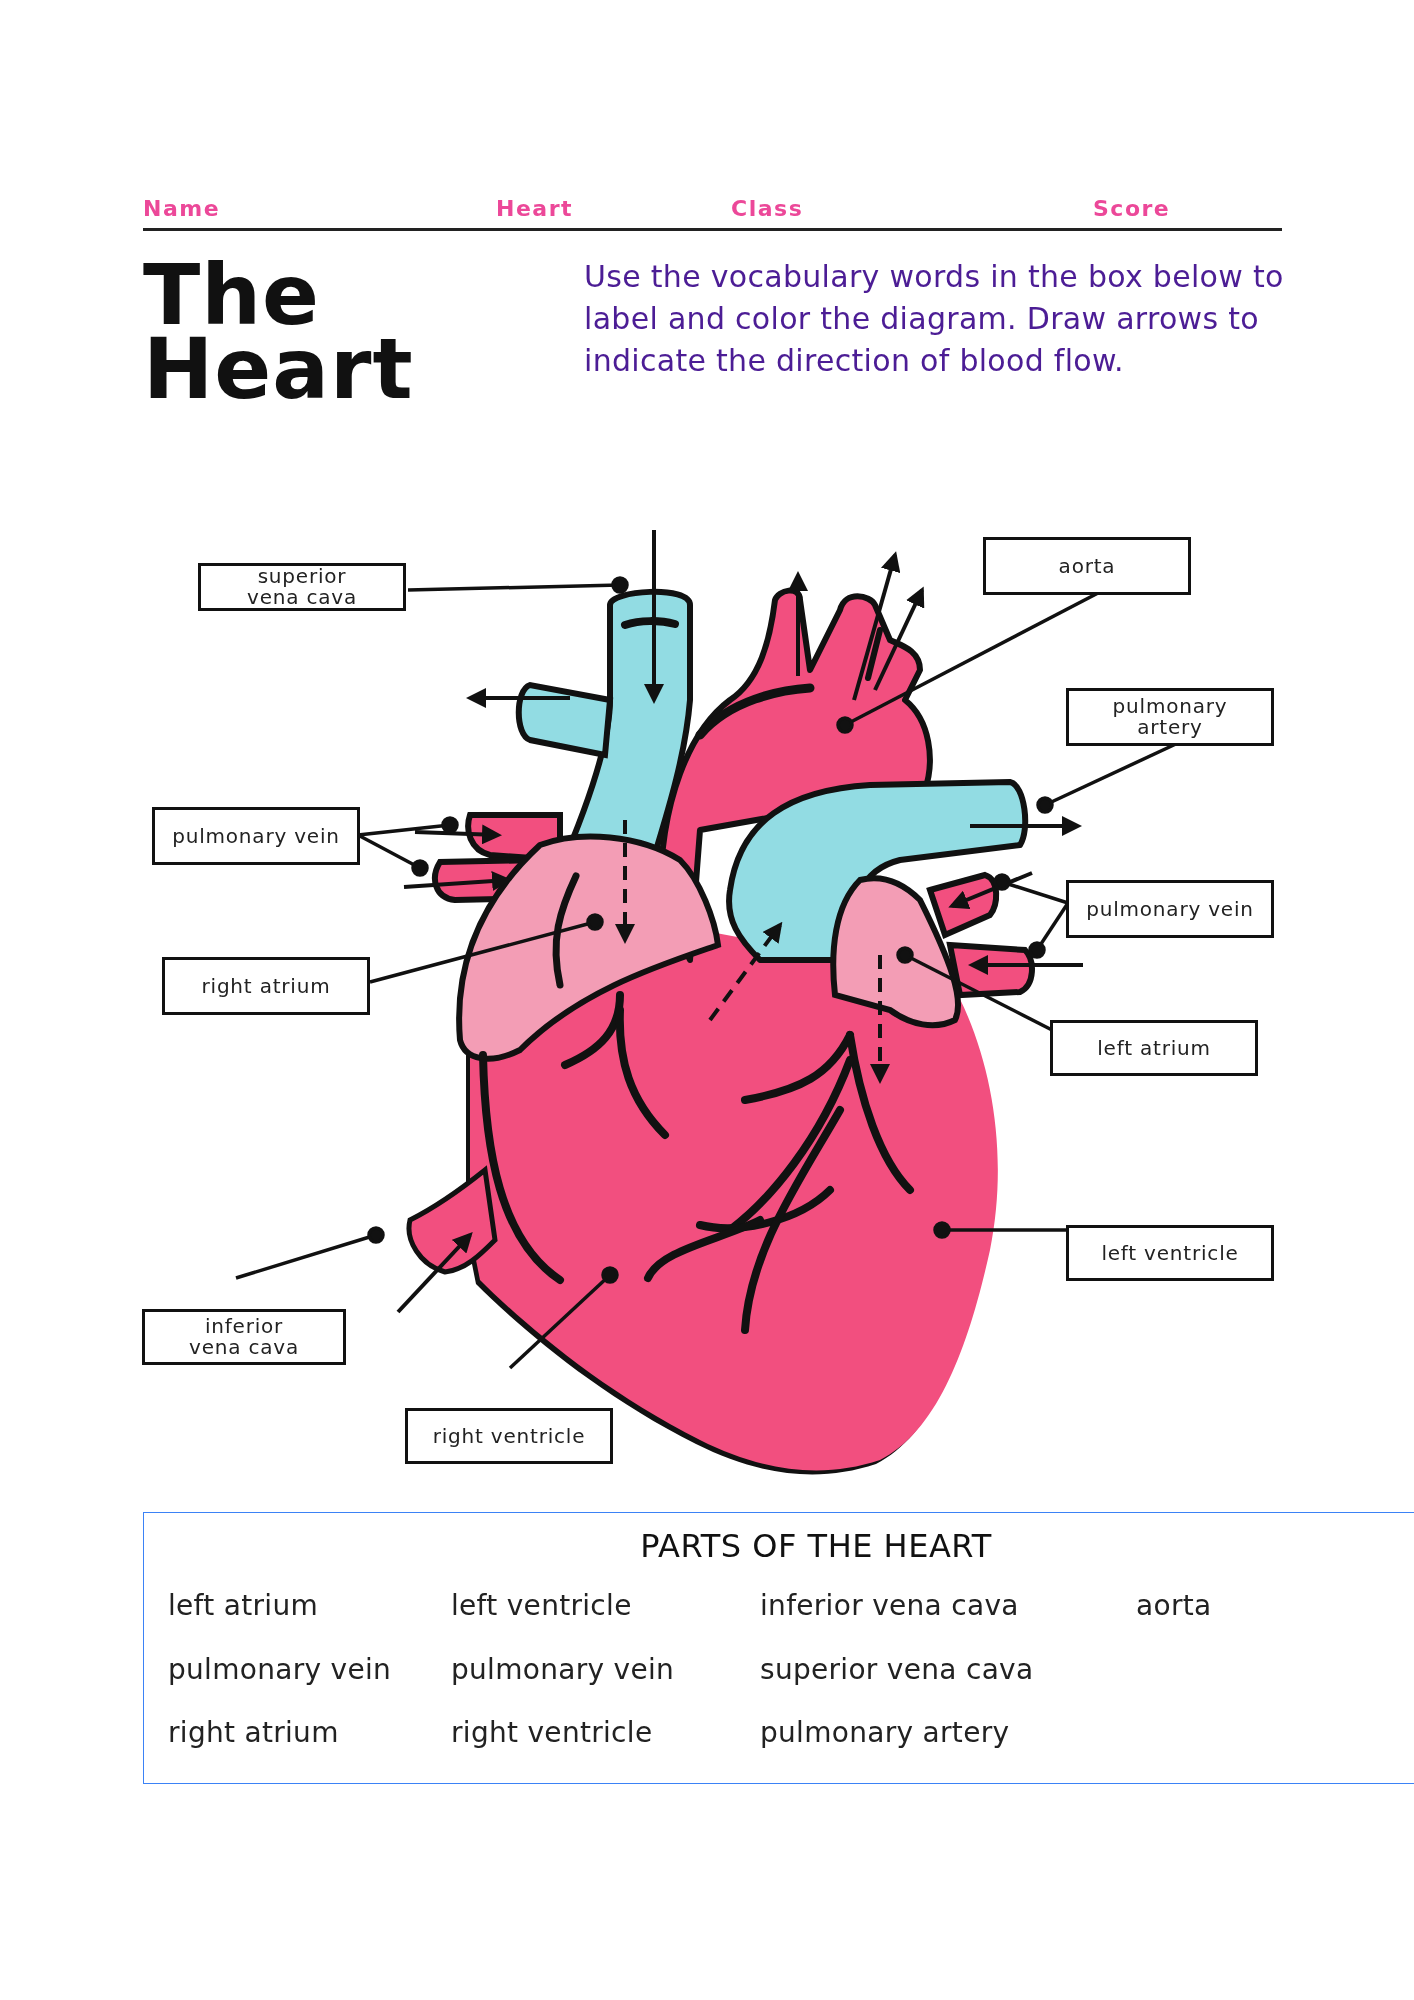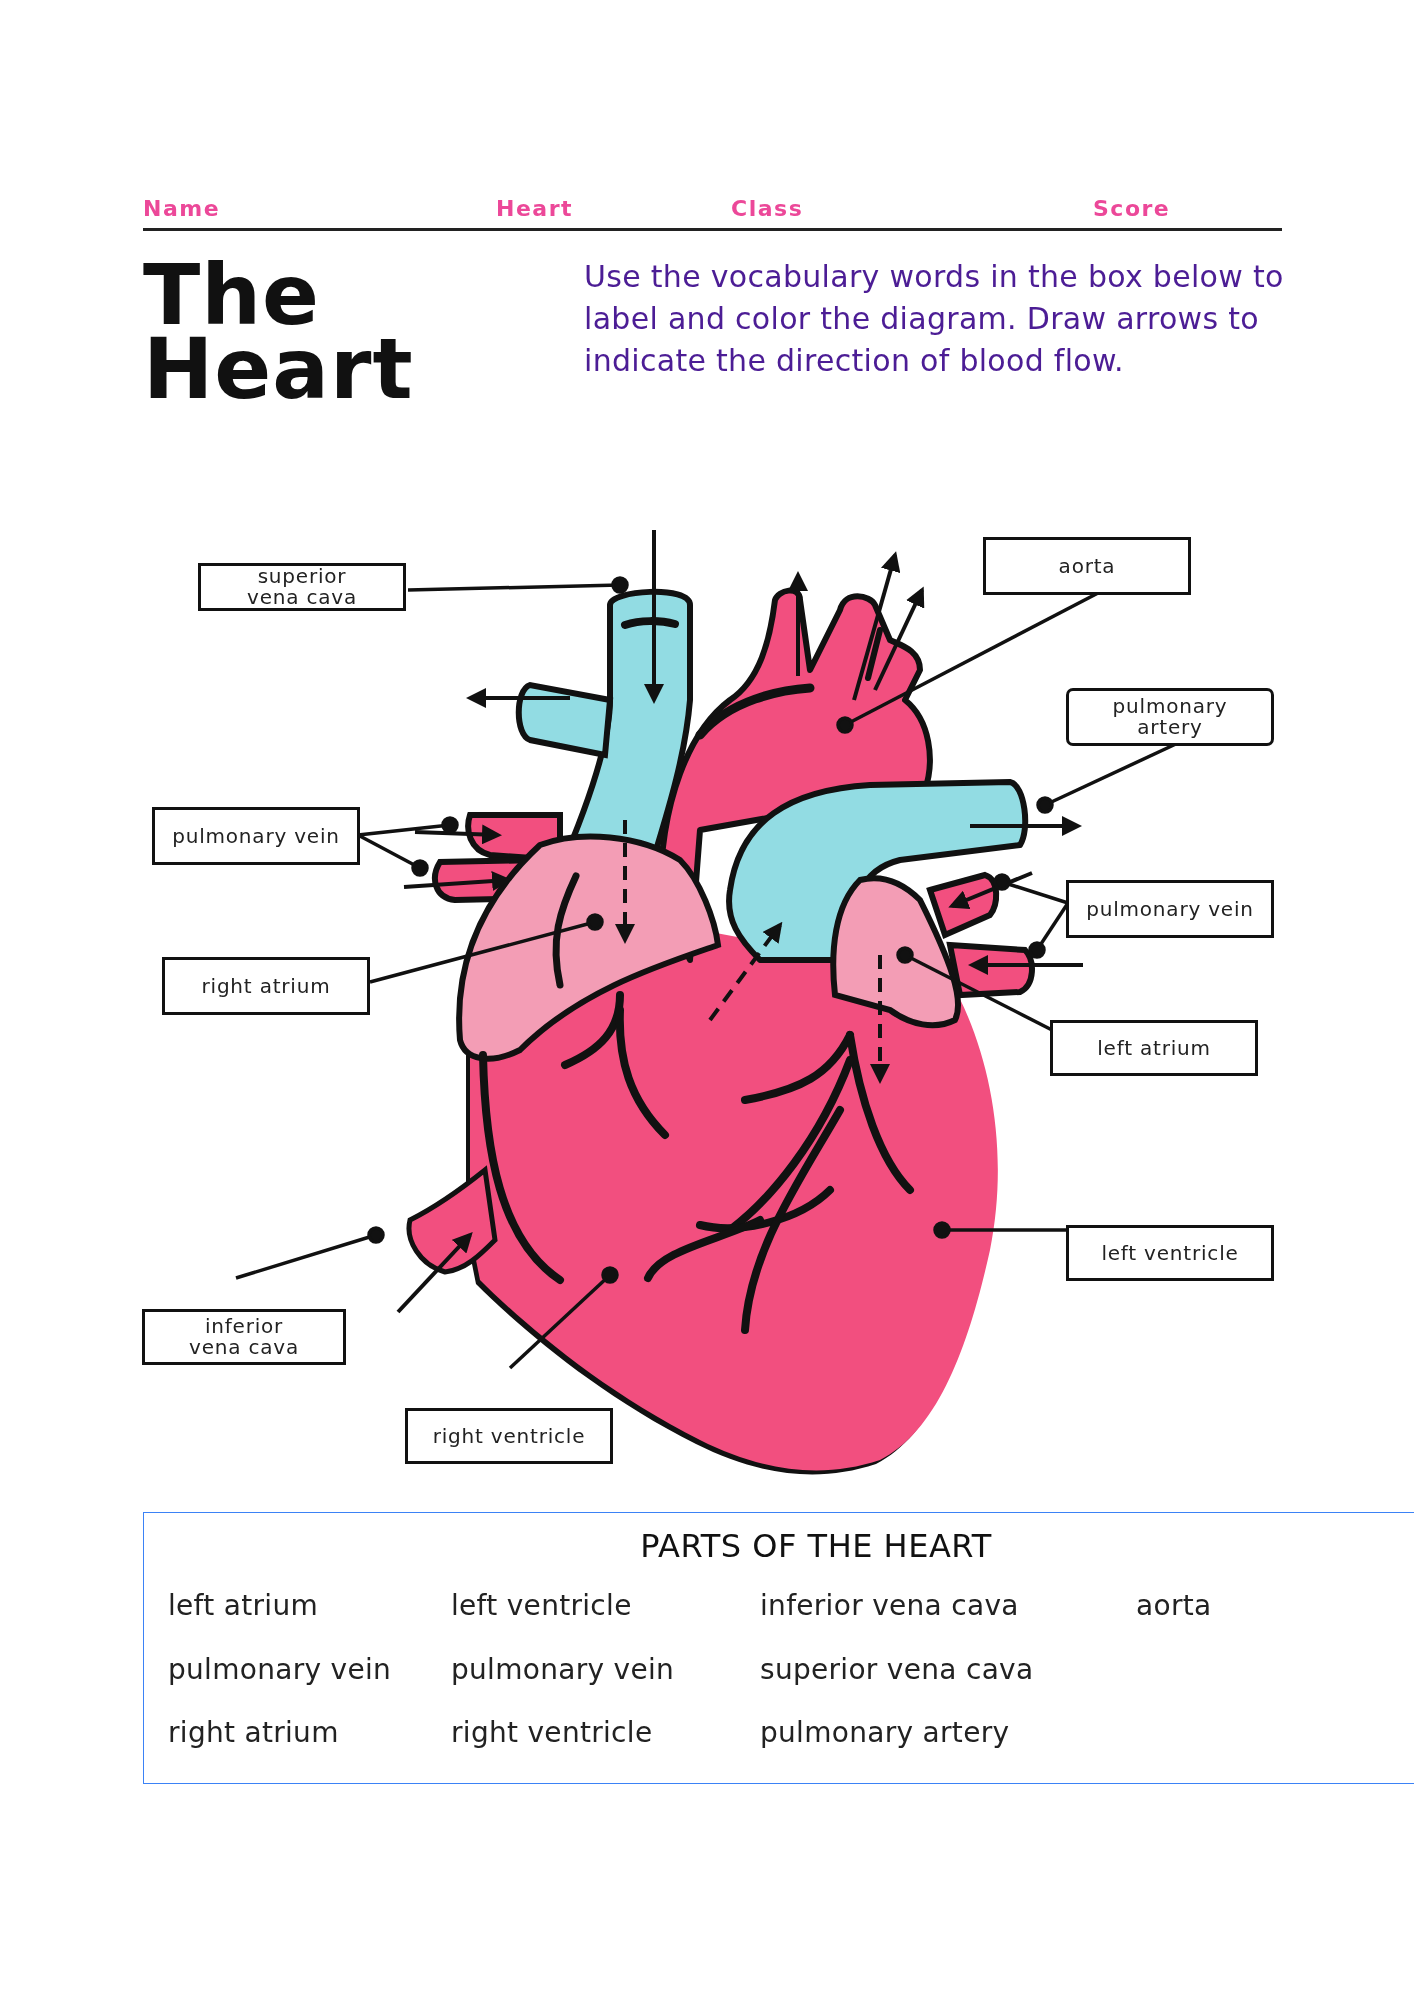--- a/index.html
+++ b/index.html
@@ -136,21 +136,21 @@
     <line x1="236" y1="1278" x2="376" y2="1235"></line>
       <circle cx="376" cy="1235" r="7"></circle>
     <line x1="510" y1="1368" x2="610" y2="1275"></line>
       <circle cx="610" cy="1275" r="7"></circle>
   </g>
 </svg>
 
 <div class="label-box" style="left:198px; top:563px; width:208px; height:48px; white-space:pre-line;">superior
 vena cava</div>
 <div class="label-box" style="left:983px; top:537px; width:208px; height:58px;">aorta</div>
-<div class="label-box" style="left:1066px; top:688px; width:208px; height:58px; white-space:pre-line;border-radius:7px;">pulmonary
+<div class="label-box" style="left:1066px; top:688px; width:208px; height:58px; white-space:pre-line;">pulmonary
 artery</div>
 <div class="label-box" style="left:152px; top:807px; width:208px; height:58px;">pulmonary vein</div>
 <div class="label-box" style="left:1066px; top:880px; width:208px; height:58px;">pulmonary vein</div>
 <div class="label-box" style="left:162px; top:957px; width:208px; height:58px;">right atrium</div>
 <div class="label-box" style="left:1050px; top:1020px; width:208px; height:56px;">left atrium</div>
 <div class="label-box" style="left:1066px; top:1225px; width:208px; height:56px;">left ventricle</div>
 <div class="label-box" style="left:142px; top:1309px; width:204px; height:56px; white-space:pre-line;text-align:center;">inferior
 vena cava</div>
 <div class="label-box" style="left:405px; top:1408px; width:208px; height:56px;">right ventricle</div>
 

